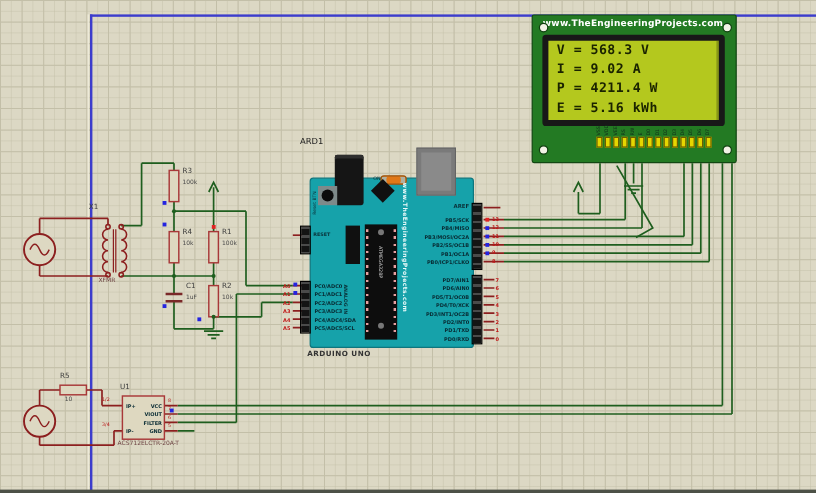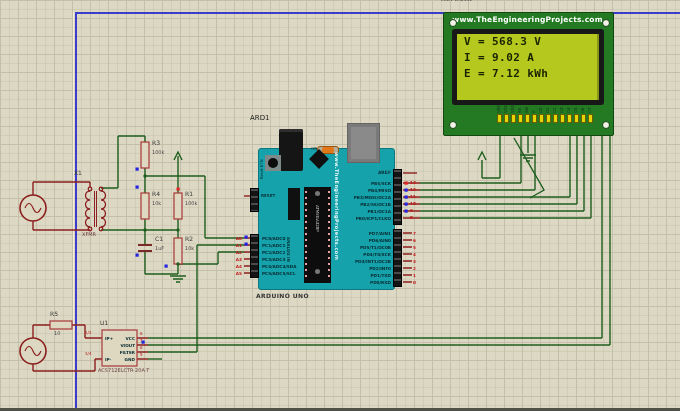--- a/index.html
+++ b/index.html
@@ -297,21 +297,22 @@
   <div class="lcd-board"></div>
   <div class="lcd-header">www.TheEngineeringProjects.com</div>
   <div class="screw" style="left:449px;top:19px;"></div>
   <div class="screw" style="left:602px;top:19px;"></div>
   <div class="screw" style="left:449px;top:121px;"></div>
   <div class="screw" style="left:602px;top:121px;"></div>
   <div class="lcd-bezel">
 
   <div class="lcd-line">V = 568.3 V</div>
       <div class="lcd-line">I = 9.02 A</div>
-      <div class="lcd-line">E = 7.12 kWh</div>
+      <div class="lcd-line">P = 4211.4 W</div>
+      <div class="lcd-line">E = 5.16 kWh</div>
     </div>
   <div class="lcd-pins">
 
       <div class="lcd-pin">
         <span class="lcd-pin-label">VSS</span>
         <span class="lcd-pin-pad"></span>
       </div>
 
       <div class="lcd-pin">
         <span class="lcd-pin-label">VDD</span>

